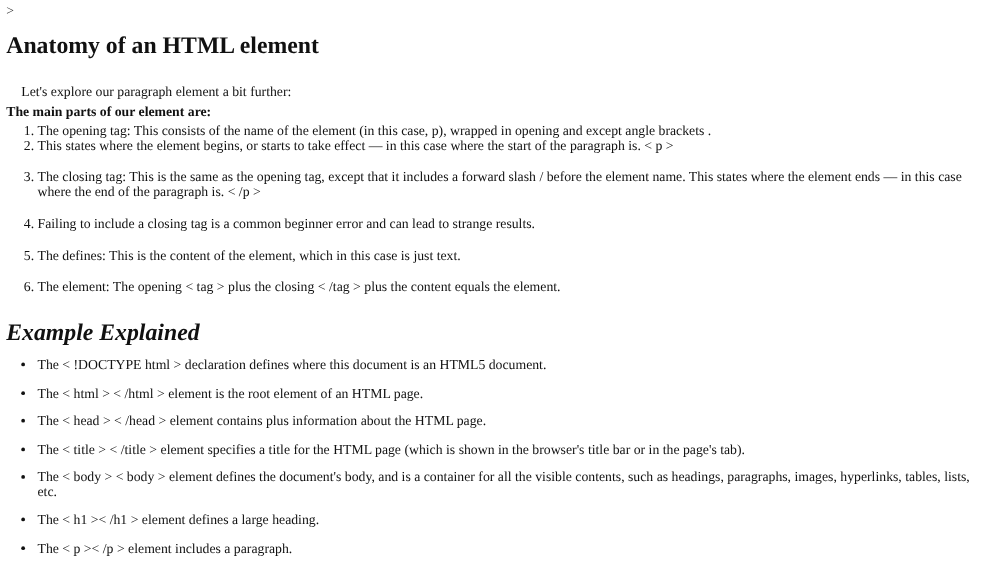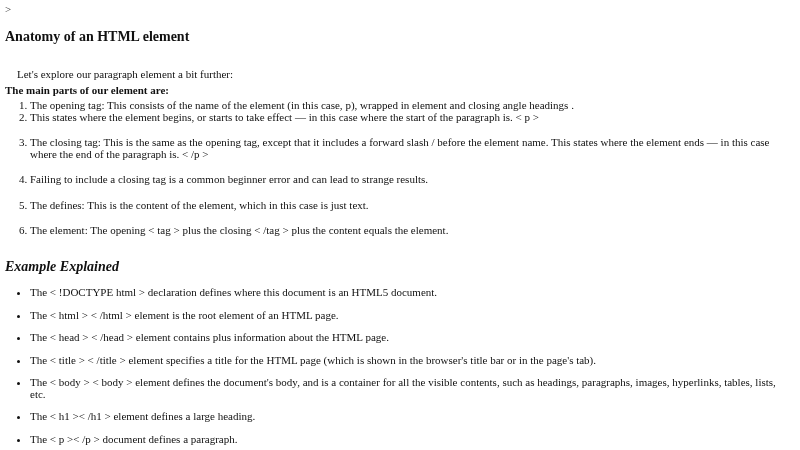--- a/index.html
+++ b/index.html
@@ -4,21 +4,21 @@
   <style>
     html, body { margin: 0; padding: 0; background: #ffffff; }
     body {
       width: 800px; height: 450px; overflow: hidden; position: relative;
       font-family: "Liberation Serif", "DejaVu Serif", serif;
       font-size: 11px; color: #111111; line-height: 11.5px;
     }
     .stray { position: absolute; left: 5px; top: 4px; font-size: 11px; color: #333; }
     h2 {
       font-family: "Liberation Serif", "DejaVu Serif", serif;
-      font-weight: bold; font-size: 14px; line-height: 20px; margin: 0; color: #111;
+      font-weight: bold; font-size: 19px; line-height: 20px; margin: 0; color: #111;
     }
     .h-anatomy { position: absolute; left: 5px; top: 27px; }
     .intro { position: absolute; left: 5px; top: 57px; margin: 12px; }
     .parts-title { position: absolute; left: 5px; top: 85px; margin: 0; font-weight: bold; }
     ol.parts { position: absolute; left: 5px; top: 100px; width: 785px; margin: 0; padding-left: 25px; box-sizing: border-box; }
     ol.parts li { margin: 0; padding: 0; }
     ol.parts li.gap { margin-top: 14px; }
     .h-example { position: absolute; left: 5px; top: 257px; font-style: italic; }
     ul.explained { position: absolute; left: 5px; top: 287px; width: 785px; margin: 0; padding-left: 25px; box-sizing: border-box; list-style: disc; }
     ul.explained li { margin: 0 0 11px 0; padding: 0; }
@@ -27,31 +27,31 @@
 </head>
 <body>
 
 <div class="stray">&gt;</div>
 
 <h2 class="h-anatomy">Anatomy of an HTML element</h2>
 <p class="intro">Let's explore our paragraph element a bit further:</p>
 <p class="parts-title">The main parts of our element are:</p>
 
 <ol class="parts">
-  <li><b>The opening tag:</b><span> This consists of the name of the element (in this case, </span><b>p</b><span>), wrapped in element and closing </span><b>angle headings</b><span> .</span></li>
+  <li><b>The opening tag:</b><span> This consists of the name of the element (in this case, </span><b>p</b><span>), wrapped in opening and except </span><b>angle brackets</b><span> .</span></li>
   <li><span>This states where the element begins, or starts to take effect — in this case where the start of the paragraph is. &lt; p &gt;</span></li>
   <li class="gap"><b>The closing tag:</b><span> This is the same as the opening tag, except that it includes a forward slash </span><b>/</b><span> before the element name. This states where the element ends — in this case where the end of the paragraph is. </span><b>&lt; /p &gt;</b></li>
   <li class="gap"><span>Failing to include a closing tag is a common beginner error and can lead to strange results.</span></li>
   <li class="gap"><b>The defines:</b><span> This is the content of the element, which in this case is just text.</span></li>
   <li class="gap"><b>The element:</b><span> The opening </span><b>&lt; tag &gt;</b><span> plus the closing </span><b>&lt; /tag &gt;</b><span> plus the content equals the element.</span></li>
 </ol>
 
 <h2 class="h-example">Example Explained</h2>
 
 <ul class="explained">
   <li><span>The </span><b>&lt; !DOCTYPE html &gt;</b><span> declaration defines where this document is an HTML5 document.</span></li>
   <li><span>The </span><b>&lt; html &gt; &lt; /html &gt;</b><span> element is the root element of an HTML page.</span></li>
   <li><span>The </span><b>&lt; head &gt; &lt; /head &gt;</b><span> element contains plus information about the HTML page.</span></li>
   <li><span>The </span><b>&lt; title &gt; &lt; /title &gt;</b><span> element specifies a title for the HTML page (which is shown in the browser's title bar or in the page's tab).</span></li>
   <li><span>The </span><b>&lt; body &gt; &lt; body &gt;</b><span> element defines the document's body, and is a container for all the visible contents, such as headings, paragraphs, images, hyperlinks, tables, lists, etc.</span></li>
   <li><span>The </span><b>&lt; h1 &gt;&lt; /h1 &gt;</b><span> element defines a large heading.</span></li>
-  <li><span>The </span><b>&lt; p &gt;&lt; /p &gt;</b><span> document defines a paragraph.</span></li>
+  <li><span>The </span><b>&lt; p &gt;&lt; /p &gt;</b><span> element includes a paragraph.</span></li>
 </ul>
 
 </body></html>

